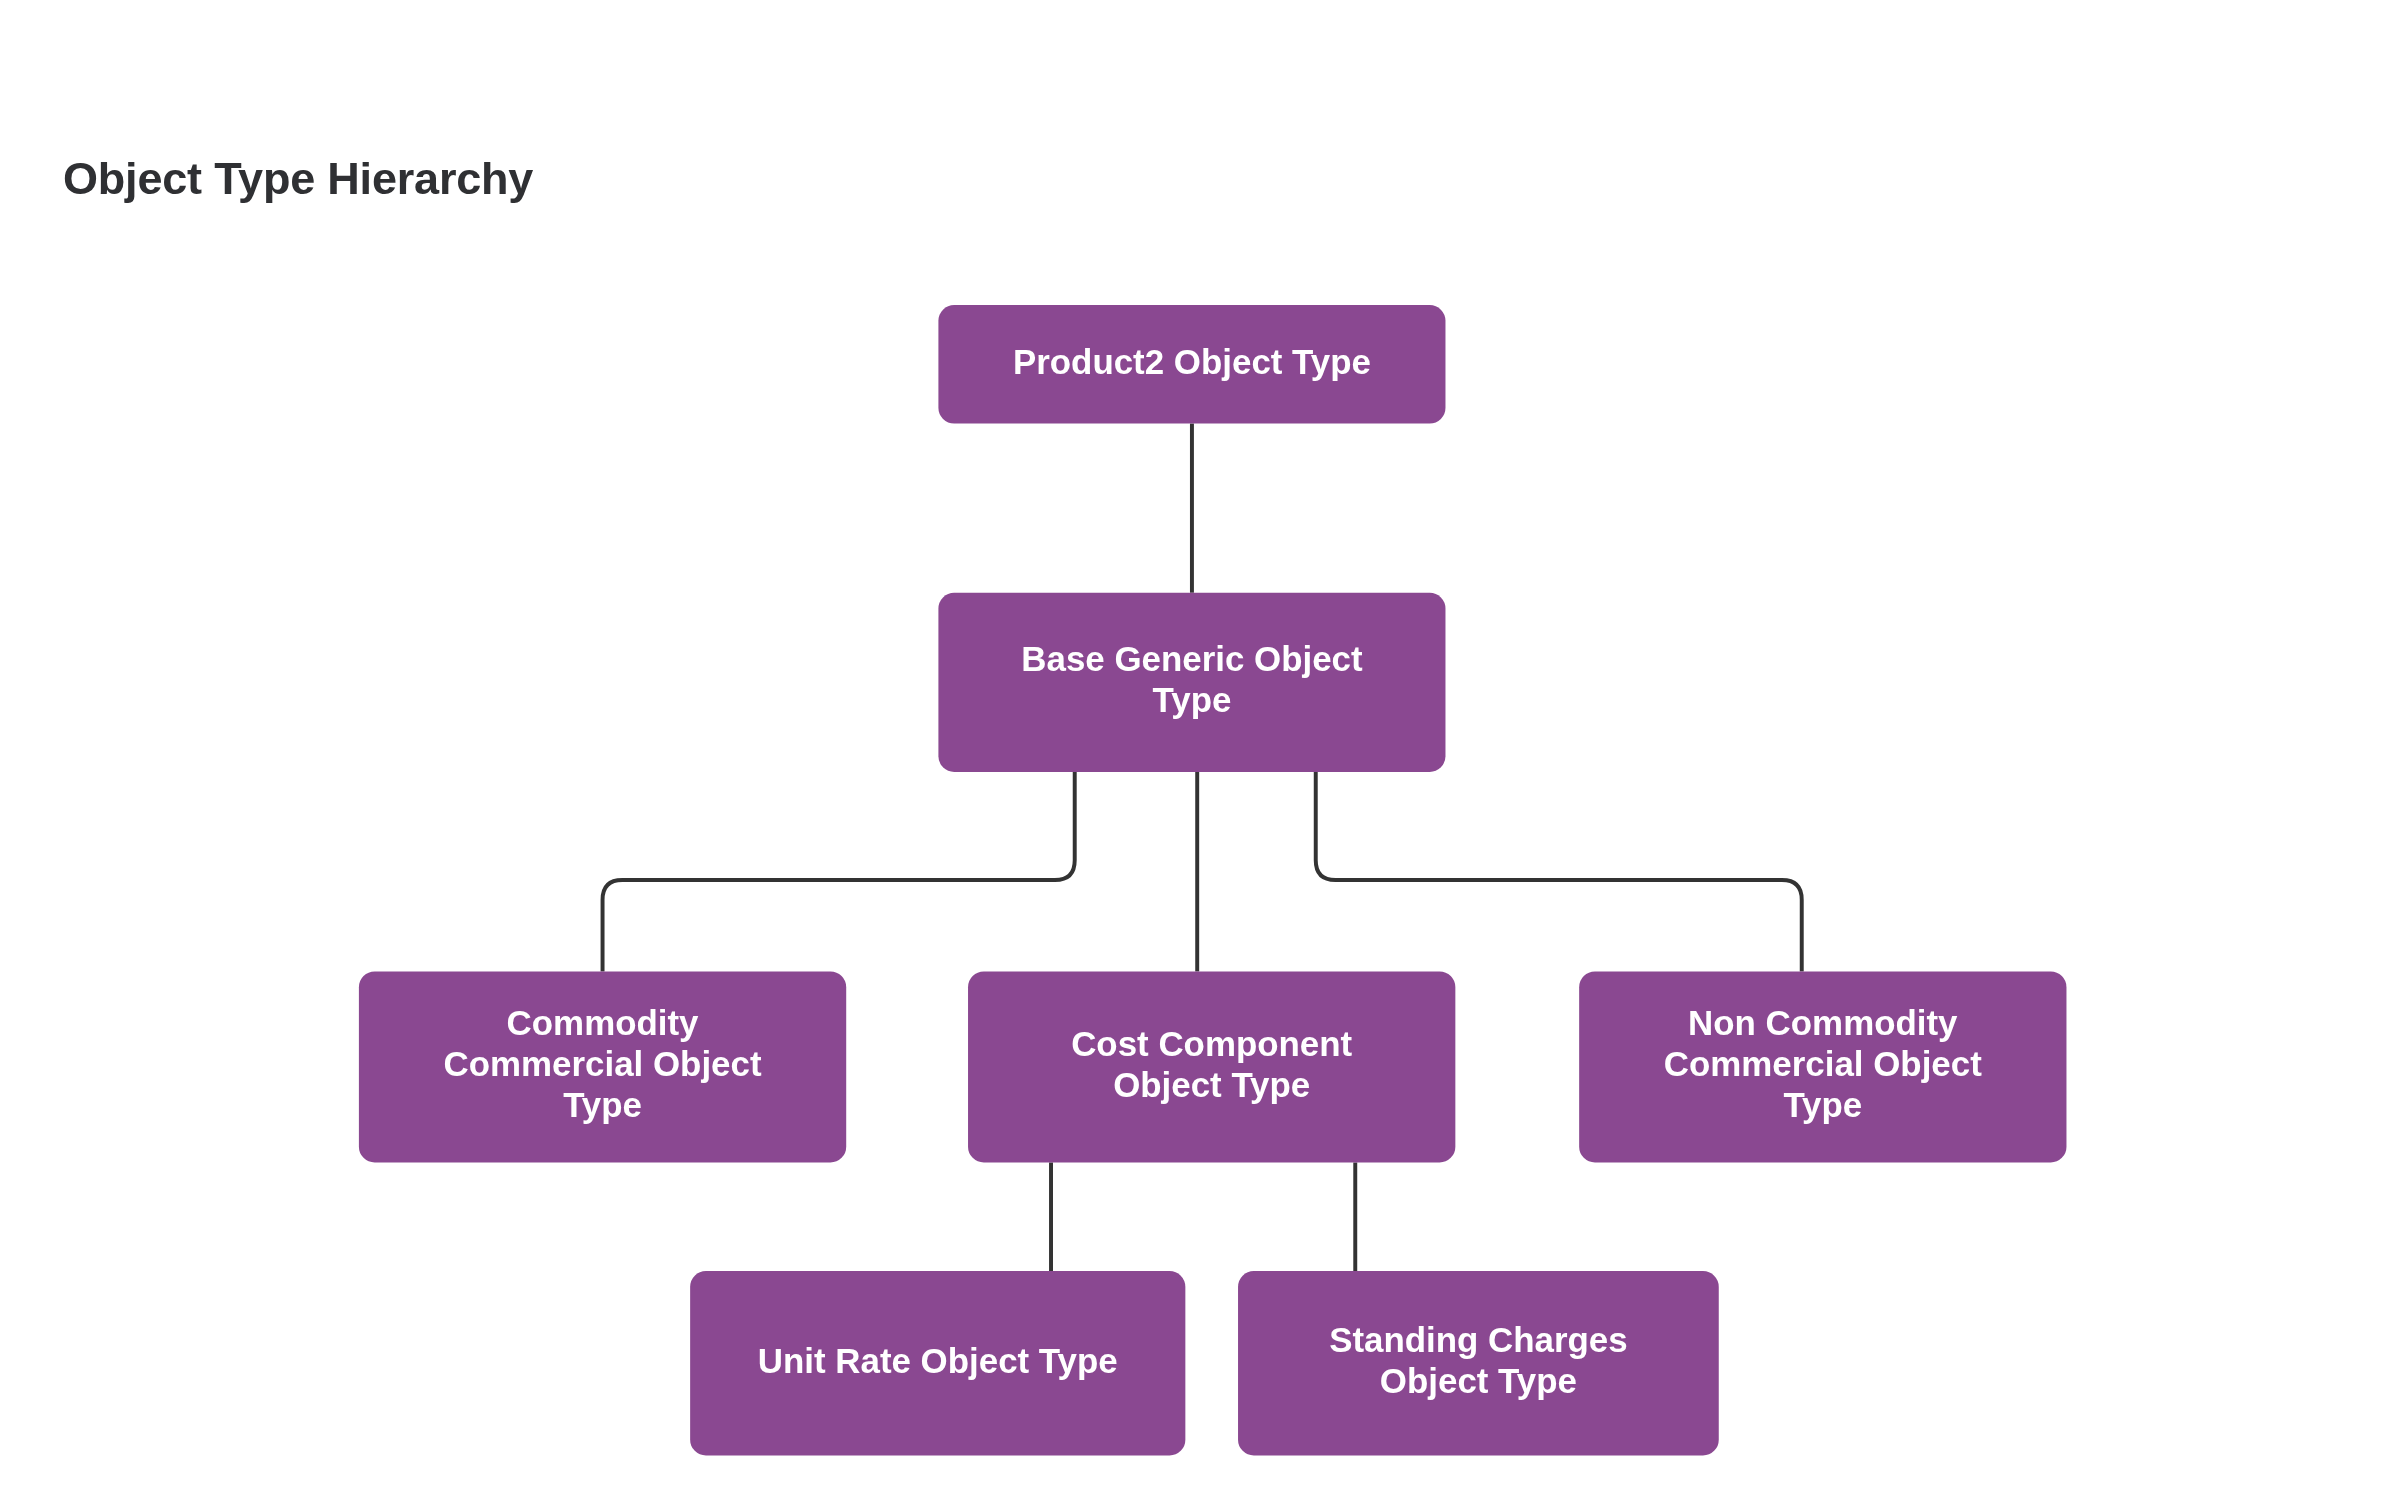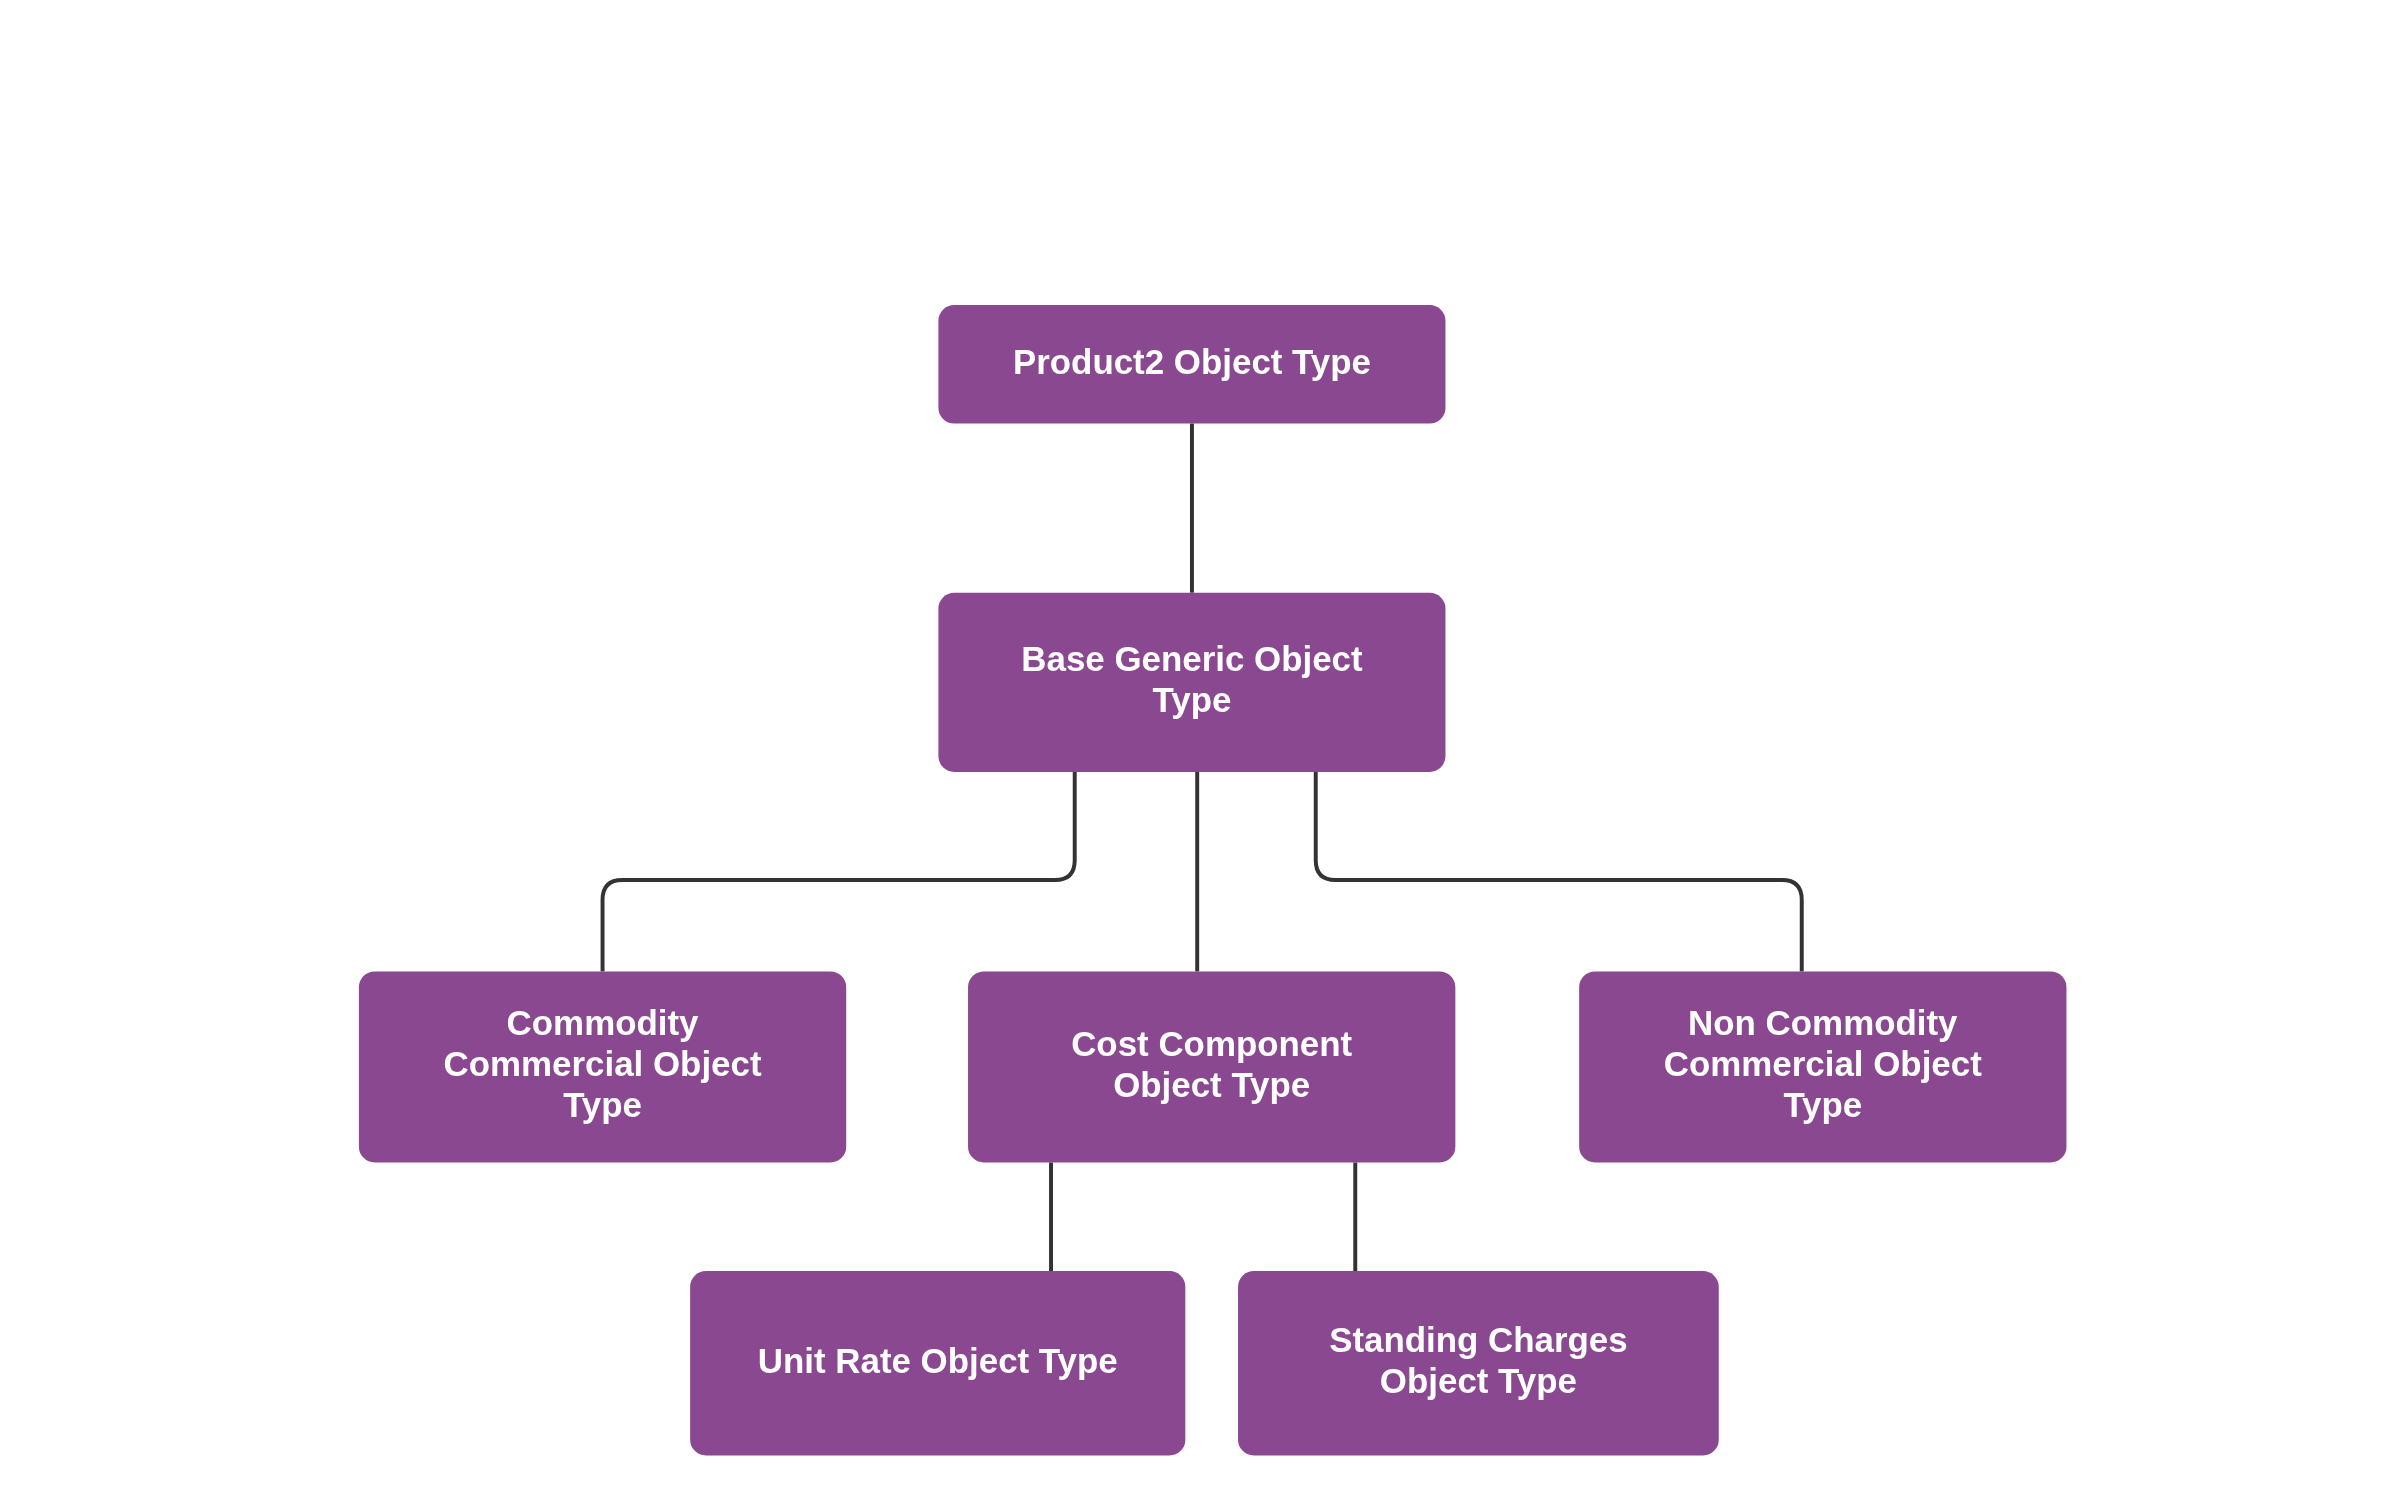--- a/index.html
+++ b/index.html
@@ -53,20 +53,21 @@
     font-weight: bold;
     text-anchor: middle;
     dominant-baseline: middle;
   }
 </style>
 </head>
 <body>
 
 <div id="diagram-root">
 
+  <div id="page-title">Object Type Hierarchy</div>
 
   <svg id="tree-canvas" viewBox="0 0 3646 2288">
     <g id="edges-layer">
         <path class="edge-line" d="M 1810 643 L 1810 900" stroke="#333333"></path>
         <path class="edge-line" d="M 1632 1172 L 1632 1306 Q 1632 1336 1602 1336 L 945 1336 Q 915 1336 915 1366 L 915 1475" stroke="#333333"></path>
         <path class="edge-line" d="M 1818 1172 L 1818 1475" stroke="#333333"></path>
         <path class="edge-line" d="M 1998 1172 L 1998 1306 Q 1998 1336 2028 1336 L 2706 1336 Q 2736 1336 2736 1366 L 2736 1475" stroke="#333333"></path>
         <path class="edge-line" d="M 1596 1765 L 1596 1930" stroke="#333333"></path>
         <path class="edge-line" d="M 2058 1765 L 2058 1930" stroke="#333333"></path>
       </g>

